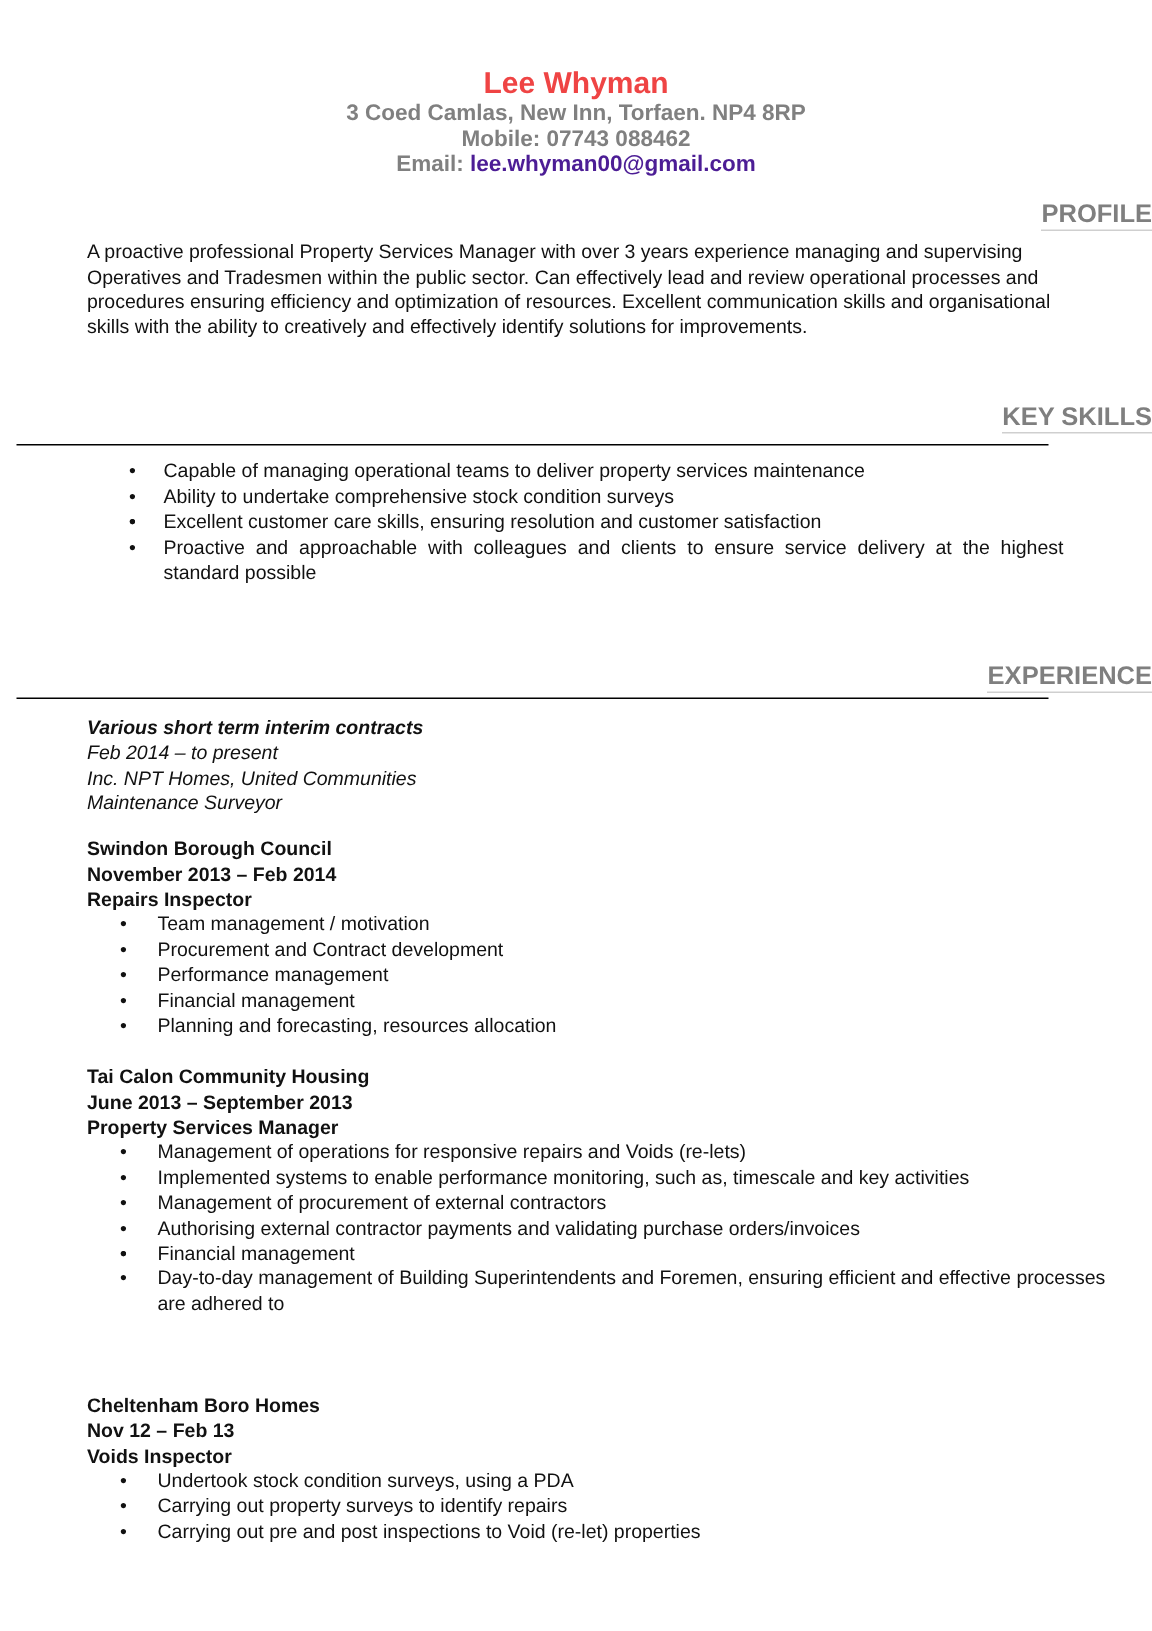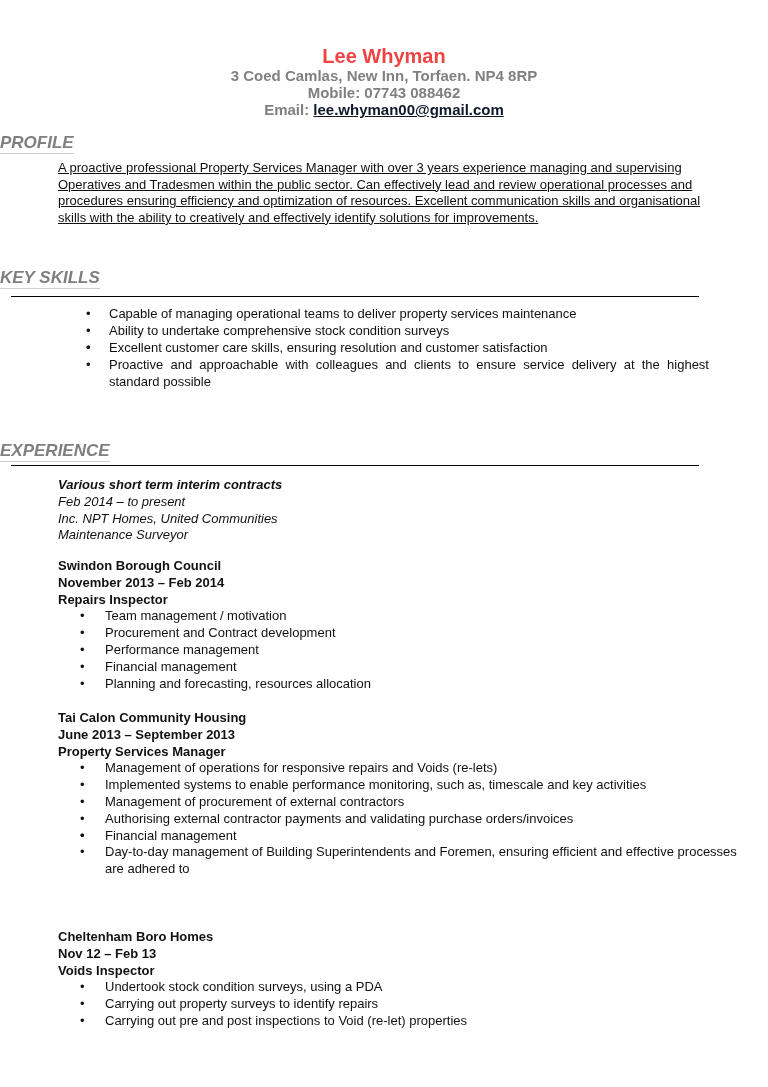--- a/index.html
+++ b/index.html
@@ -3,28 +3,28 @@
 <meta charset="utf-8">
 <style>
   html, body { margin: 0; padding: 0; background: #ffffff; }
   body {
     width: 768px; height: 1087px; position: relative; overflow: hidden;
     font-family: "Liberation Sans", sans-serif; color: #111;
   }
   .header { position: absolute; top: 46px; left: 0; width: 768px; text-align: center; }
   .name { font-size: 20px; font-weight: bold; color: #ef4444; line-height: 21px; }
   .contact { font-size: 15px; font-weight: bold; color: #808080; line-height: 17px; }
-  .contact a { color: #0f172a; text-decoration: underline; }
+  .contact a { color: #4c1d95; }
   .section-title {
-    position: absolute; left: 0; width: 768px; text-align: left;
-    font-size: 17px; font-weight: bold; color: #7f7f7f; line-height: 20px; font-style: italic;
+    position: absolute; left: 0; width: 768px; text-align: right;
+    font-size: 17px; font-weight: bold; color: #7f7f7f; line-height: 20px;
   }
   .section-title span { border-bottom: 1px solid #cfcfcf; padding-bottom: 1px; }
   .rule { position: absolute; left: 11px; width: 688px; height: 0; border-top: 1px solid #000; }
-  .profile { position: absolute; top: 160px; left: 58px; width: 660px; font-size: 13px; line-height: 16.6px; text-decoration: underline; }
+  .profile { position: absolute; top: 160px; left: 58px; width: 660px; font-size: 13px; line-height: 16.6px; }
   ul.skills { position: absolute; top: 305px; left: 0; margin: 0; padding: 0; list-style: none; width: 768px; }
   ul.skills li { position: relative; padding-left: 109px; width: 600px; font-size: 13px; line-height: 17px; text-align: justify; }
   ul.skills li .b { position: absolute; left: 86px; top: 0; }
   .exp { position: absolute; left: 58px; width: 680px; font-size: 13px; line-height: 16.8px; }
   .exp .bold { font-weight: bold; }
   .exp ul { margin: 0; padding: 0; list-style: none; }
   .exp ul li { position: relative; padding-left: 47px; }
   .exp ul li .b { position: absolute; left: 22px; top: 0; }
 </style>
 </head>

